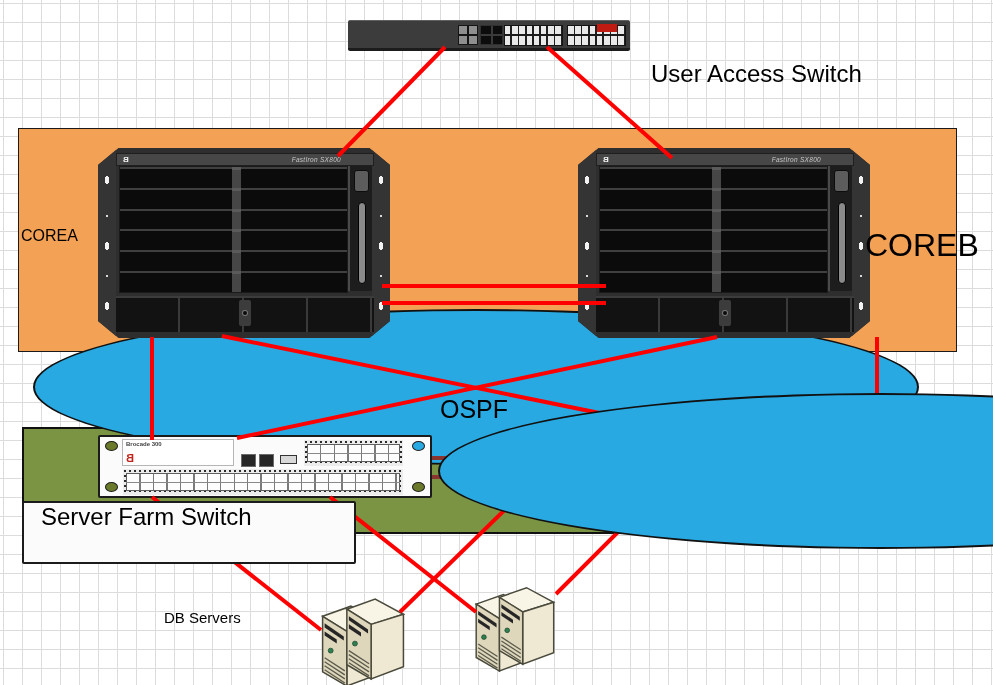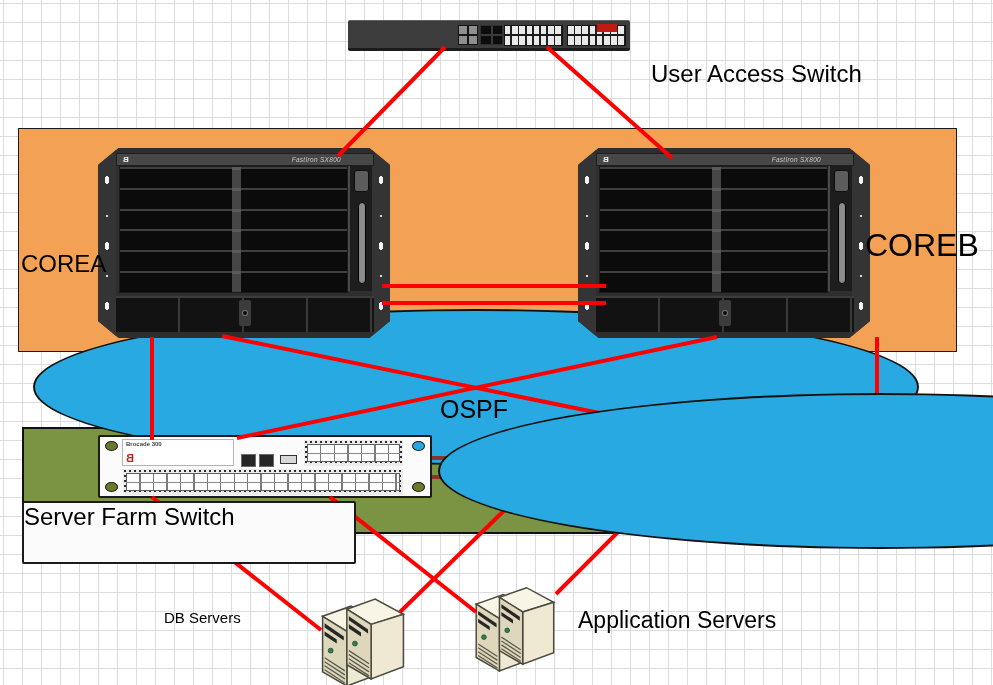--- a/index.html
+++ b/index.html
@@ -78,24 +78,24 @@
   .sfs-ports::before{content:"";position:absolute;left:3px;right:3px;top:4px;bottom:4px;
      background:repeating-linear-gradient(90deg,#fdfdfd 0 12px,#7a7a7a 12px 13.5px);border:1px solid #5e5e5e;}
   .sfs-ports::after{content:"";position:absolute;left:3px;right:3px;top:50%;height:1px;background:#8a8a8a;}
 
   
   #links{left:0;top:0;width:993px;height:685px;pointer-events:none;}
 
   
   .lbl{position:absolute;color:#000;white-space:nowrap;font-family:"Liberation Sans",sans-serif;}
   .lbl.uas{left:651px;top:20px;font-size:24px;margin-top:40px;}
-  .lbl.corea{left:21px;top:227px;font-size:24px;margin-top:23px;}
+  .lbl.corea{left:21px;top:227px;font-size:16px;}
   .lbl.coreb{left:865px;top:227px;font-size:32px;}
   .lbl.ospf{left:438px;top:393px;font-size:25px;}
-  .lbl.sfs{left:22px;top:501px;font-size:24px;}
+  .lbl.sfs{left:22px;top:501px;font-size:24px;padding-left:17px;}
   .lbl.db{left:164px;top:609px;font-size:15px;}
   .lbl.app{left:578px;top:607px;font-size:23px;}
 
   .servers{overflow:visible;}
 </style>
 </head>
 <body>
 
 <div id="canvas">
 
@@ -211,15 +211,14 @@
       <line x1="518" y1="497" x2="400" y2="612" stroke="#ff0000" stroke-width="4"></line>
       <line x1="653" y1="497" x2="556" y2="594" stroke="#ff0000" stroke-width="4"></line>
     </svg>
 
   <div class="lbl uas">User Access Switch</div>
   <div class="lbl corea">COREA</div>
   <div class="lbl coreb">COREB</div>
   <div class="lbl ospf">OSPF</div>
   <div class="lbl sfs">Server Farm Switch</div>
   <div class="lbl db">DB Servers</div>
-  <div class="lbl app">Application Servers</div>
 
 </div>
 
 </body></html>

